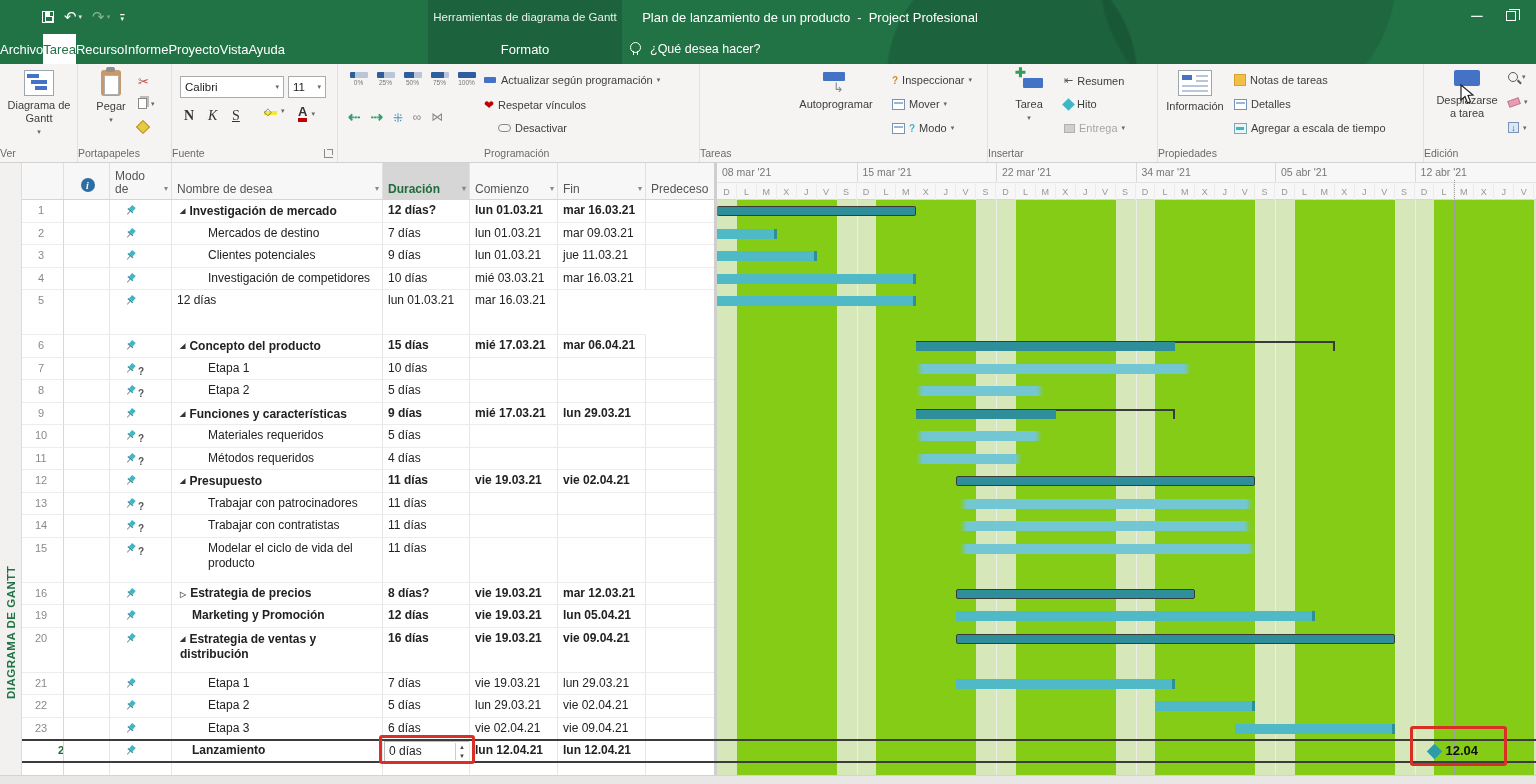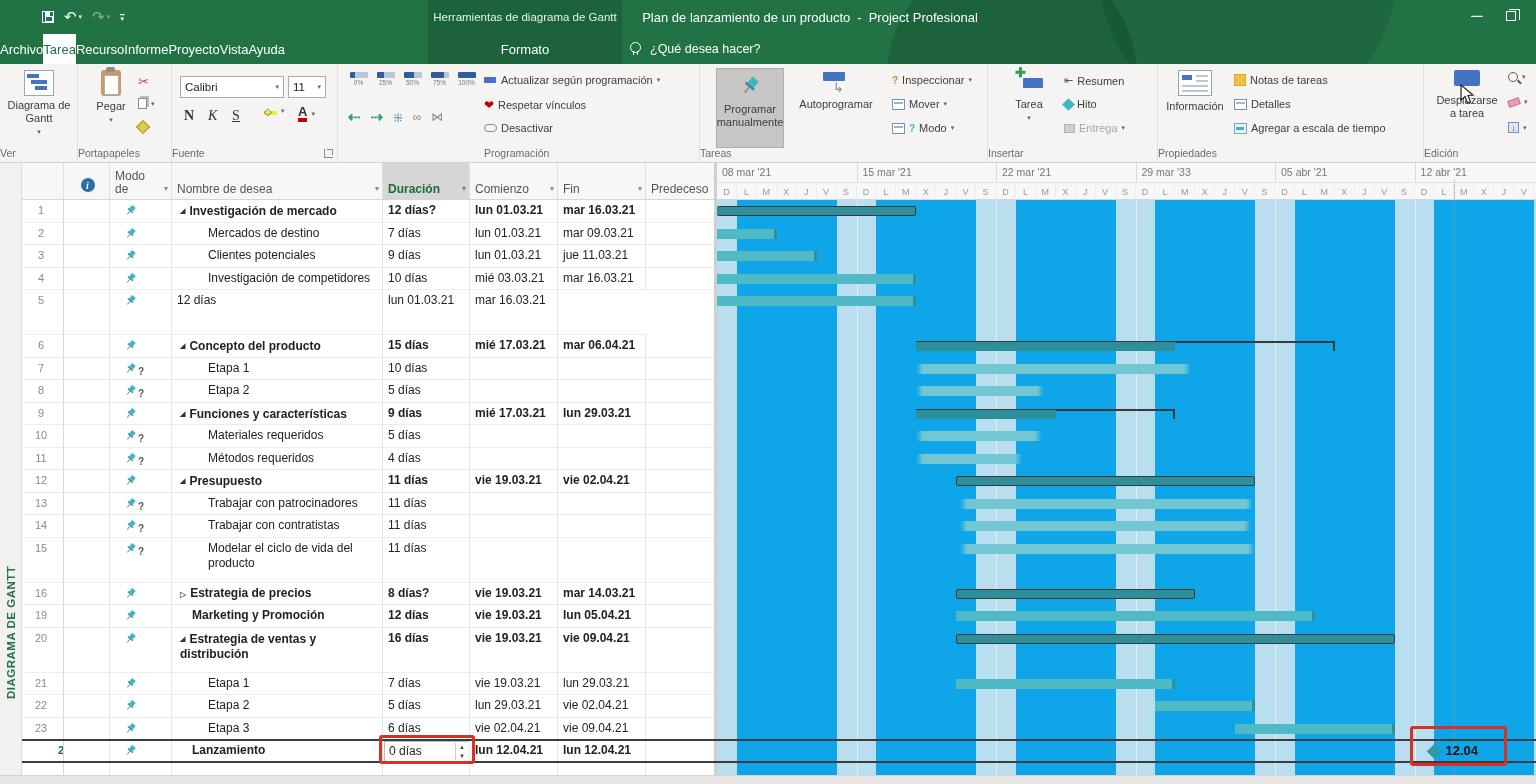--- a/index.html
+++ b/index.html
@@ -108,21 +108,21 @@
   .td.num.selnum { color:#1f6b3a; font-weight:bold;margin-left:36px; }
   .td.b { font-weight:bold; }
   .glyph-exp { font-size:7px; color:#333; margin-right:4px; vertical-align:2px; }
   .glyph-col { font-size:8px; color:#666; margin-right:4px; }
   .dur-editor { position:relative; margin:-2px 0 0 -4px; width:86px; height:21px; background:#fff; border:1px solid #bbb;
     display:flex; align-items:center; padding-left:4px; font-size:12px; }
   .spinner { position:absolute; right:1px; top:1px; width:13px; height:17px; border-left:1px solid #ccc;
     display:flex; flex-direction:column; }
   .spinner i { flex:1; font-style:normal; font-size:6px; color:#444; text-align:center; line-height:8px; }
   .splitter { position:absolute; left:714px; top:163px; width:3px; height:612px; background:#cfcfcf; cursor:col-resize; }
-  .chart { position:absolute; left:717px; top:163px; width:819px; height:612px; background:#0ea5e9; overflow:hidden; }
+  .chart { position:absolute; left:717px; top:163px; width:819px; height:612px; background:#84cc16; overflow:hidden; }
   .chead { position:absolute; left:0; top:0; width:819px; height:37px; background:#f7f7f7; border-bottom:1px solid #d5d5d5; }
   .cweek { position:absolute; top:0; height:19px; border-left:1px solid #d9d9d9; font-size:10.5px; color:#777;
     padding:3px 0 0 5px; white-space:nowrap; overflow:hidden; }
   .cday { position:absolute; top:19px; height:18px; border-top:1px solid #e3e3e3; border-right:1px solid #ececec;
     font-size:9px; color:#979797; display:flex; align-items:center; justify-content:center; }
   .cbody { position:absolute; left:0; top:37px; width:819px; height:575px; }
   .wkend { position:absolute; top:0; bottom:0; background:#f2f2f2; opacity:.75; }
   .wkline { position:absolute; top:0; bottom:0; width:1px; background:#ececec; }
   .finish-line { position:absolute; top:-20px; bottom:0; width:0; border-left:1px dotted #9a9a9a; }
   .bar { position:absolute; }
@@ -282,38 +282,28 @@
         <span class="ic12">
             <span class="bar-ic"></span>
           </span>
         <span>Actualizar según programación</span>
           <span class="dd-s">▾</span>
       </div>
       <div class="mini" style="left:146px;top:34px;">
         <span style="color:#c00000;font-size:12px;">❤</span>
         <span>Respetar vínculos</span>
       </div>
-      <div class="mini" style="left:146px;top:58px;">
+      <div class="mini" style="left:160px;top:58px;">
         <span style="width:13px;height:8px;border:1px solid #8a8a8a;border-radius:4px;display:inline-block;"></span>
         <span>Desactivar</span>
       </div>
       <div class="glabel" style="text-align:left;padding-left:146px;">Programación</div>
     </div>
 
     <div class="rgroup" style="left:700px;width:288px;">
-      <div class="bigbtn manual-btn" style="left:16px;top:4px;width:68px;height:80px;padding-top:6px;">
-        <svg width="22" height="22" viewBox="0 0 22 22">
-          <g transform="rotate(40 11 11)">
-            <rect x="7" y="2" width="8" height="8" fill="#3fb6c4"></rect>
-            <rect x="5.5" y="10" width="11" height="2.5" fill="#2e8f9b"></rect>
-            <rect x="10.3" y="12.5" width="1.6" height="7" fill="#8a8a8a"></rect>
-          </g>
-        </svg>
-        <span style="margin-top:6px;">Programar manualmente</span>
-      </div>
       <div class="bigbtn" style="left:90px;top:6px;width:92px;">
         <span style="width:26px;height:20px;position:relative;">
           <span style="position:absolute;left:0;top:2px;width:22px;height:9px;background:#4472c4;border-radius:1px;"></span>
           <span style="position:absolute;left:10px;top:11px;color:#8a8a8a;font-size:13px;">↳</span>
         </span>
         <span style="margin-top:8px;">Autoprogramar</span>
       </div>
       <div class="mini" style="left:192px;top:10px;">
         <span class="q-ic">?</span>
         <span>Inspeccionar</span>
@@ -689,21 +679,21 @@
           <div class="td" style="padding-left: 14px; padding-top: 4px;"><svg width="13" height="13" viewBox="0 0 22 22">
               <g transform="rotate(40 11 11)">
                 <rect x="7" y="2" width="8" height="8" fill="#3fb6c4"></rect>
                 <rect x="5.5" y="10" width="11" height="2.5" fill="#2e8f9b"></rect>
                 <rect x="10.3" y="12.5" width="1.6" height="7" fill="#8a8a8a"></rect>
               </g>
             </svg></div>
           <div class="td b" style="padding-left: 8px;"><span class="glyph-col">▷</span><span>Estrategia de precios</span></div>
           <div class="td b">8 días?</div>
           <div class="td b">vie 19.03.21</div>
-          <div class="td b">mar 14.03.21</div>
+          <div class="td b">mar 12.03.21</div>
           <div class="td" style="border-right: none;"></div>
         </div>
         <div class="trow" style="top: 442px; height: 22.5px;">
           <div class="td num">19</div>
           <div class="td"></div>
           <div class="td" style="padding-left: 14px; padding-top: 4px;"><svg width="13" height="13" viewBox="0 0 22 22">
               <g transform="rotate(40 11 11)">
                 <rect x="7" y="2" width="8" height="8" fill="#3fb6c4"></rect>
                 <rect x="5.5" y="10" width="11" height="2.5" fill="#2e8f9b"></rect>
                 <rect x="10.3" y="12.5" width="1.6" height="7" fill="#8a8a8a"></rect>
@@ -817,21 +807,21 @@
   </div>
 
   <div class="splitter"></div>
 
   <div class="chart">
     <div class="chead">
       <div id="weeks">
           <div class="cweek" style="left: 0px; width: 139.51px; border-left: none;">08 mar '21</div>
           <div class="cweek" style="left: 139.51px; width: 139.51px;">15 mar '21</div>
           <div class="cweek" style="left: 279.02px; width: 139.51px;">22 mar '21</div>
-          <div class="cweek" style="left: 418.53px; width: 139.51px;">29 mar '33</div>
+          <div class="cweek" style="left: 418.53px; width: 139.51px;">34 mar '21</div>
           <div class="cweek" style="left: 558.04px; width: 130px;">05 abr '21</div>
           <div class="cweek" style="left: 697.55px; width: 139.51px;">12 abr '21</div>
         </div>
       <div id="days">
           <div class="cday" style="left: 0px; width: 19.93px;">D</div>
           <div class="cday" style="left: 19.93px; width: 19.93px;">L</div>
           <div class="cday" style="left: 39.86px; width: 19.93px;">M</div>
           <div class="cday" style="left: 59.79px; width: 19.93px;">X</div>
           <div class="cday" style="left: 79.72px; width: 19.93px;">J</div>
           <div class="cday" style="left: 99.65px; width: 19.93px;">V</div>

